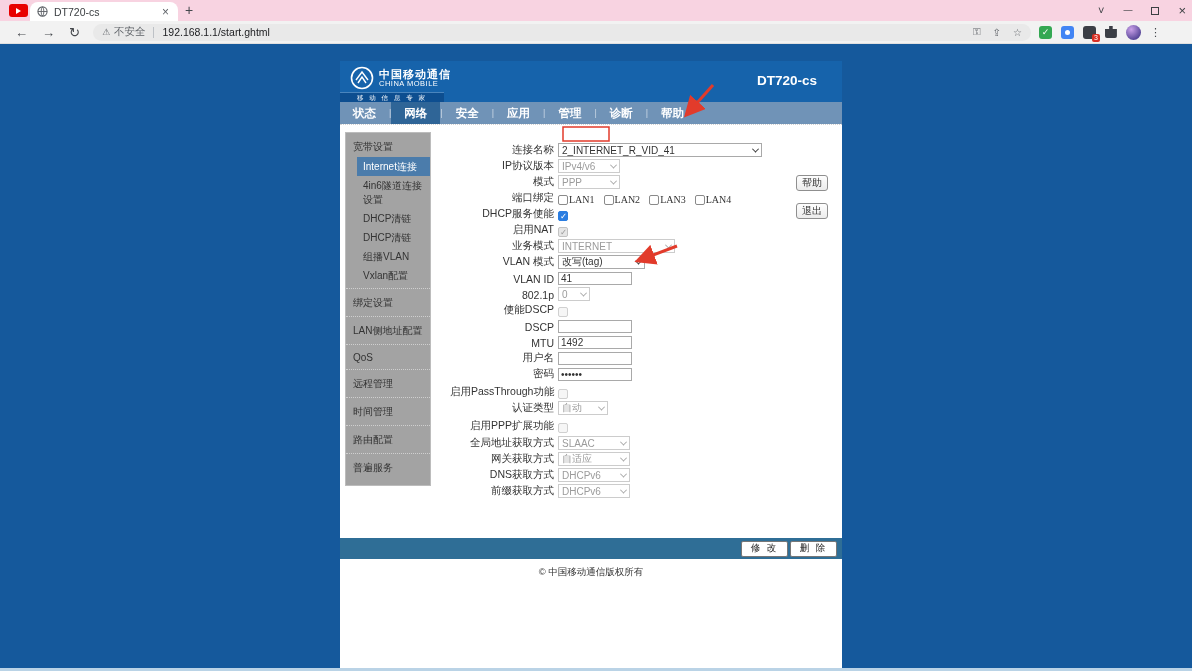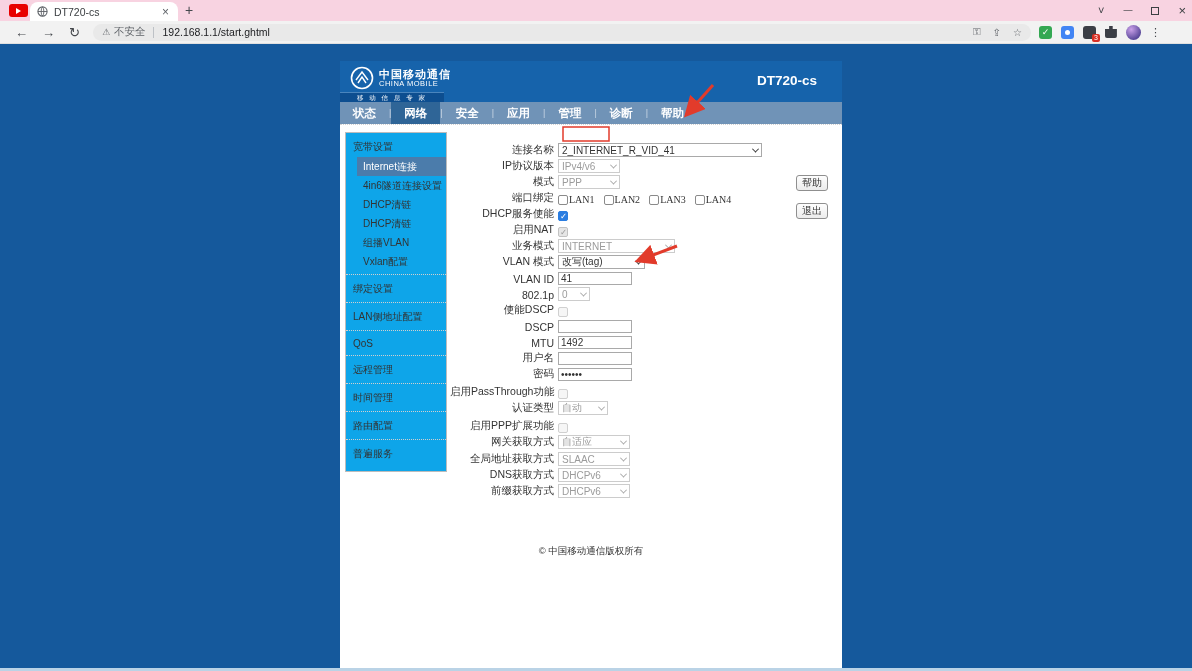--- a/index.html
+++ b/index.html
@@ -52,21 +52,21 @@
   .tagline { position:absolute; left:0; top:31px; width:104px; height:10px; background:#0d4e90; border-top:1px solid #4a85bd; color:#fff; font-size:6.5px; text-align:center; line-height:10px; letter-spacing:2px; white-space:nowrap; }
   .device-name { position:absolute; right:25px; top:12px; color:#fff; font-size:13.5px; font-weight:bold; }
 
   .navbar { height:22px; background:#7093b7; display:flex; align-items:stretch; color:#fff; font-size:11.5px; font-weight:bold; }
   .nav-item { display:flex; align-items:center; padding:0 13px; }
   .nav-item.active { background:#2f6597; }
   .nav-sep { display:flex; align-items:center; color:#c9d6e4; font-weight:normal; font-size:9px; }
 
   .content { position:relative; height:414px; background:#fff; border-top:1px dotted #d0d0d0; }
 
-  .sidebar { position:absolute; left:5px; top:7px; width:102px; border:1px solid #bcbcbc; background:#0ea5e9; font-size:10px; color:#333; padding-bottom:4px; }
+  .sidebar { position:absolute; left:5px; top:7px; width:86px; border:1px solid #bcbcbc; background:#a3a3a3; font-size:10px; color:#333; padding-bottom:4px; }
   .sb-section { border-top:1px dotted #cfcfcf; padding:5px 0 3px 0; }
   .sb-section:first-child { border-top:none; }
   .sb-title { padding:2px 0 3px 7px; }
   .sb-sub { margin-left:13px; padding:2.5px 0 2.5px 4px; }
   .sb-sub.selected { background:#4b7cab; color:#fff; margin-left:11px; padding-left:6px; }
 
   .formarea { position:absolute; left:110px; top:0; right:0; bottom:0; padding-top:16px; font-size:10.5px; color:#333; }
   .frow { display:flex; align-items:flex-end; height:16px; }
   .flabel { width:108px; text-align:right; flex:none; padding-right:4px; white-space:nowrap; }
   .sel { display:inline-flex; align-items:center; justify-content:space-between; height:14px; border:1px solid #a9a9a9; background:#fff; font-size:10px; padding:0 3px; color:#333; }
@@ -336,37 +336,37 @@
                 <span>自动</span>
                 <span class="car"></span>
               </span>
             </div>
 
           <div class="frow" style="height:18px;">
               <span class="flabel">启用PPP扩展功能</span>
             <span class="cb dis"></span>
             </div>
 
-          <div class="frow">
-              <span class="flabel">网关获取方式</span>
-            <span class="sel dis" style="width:72px;">
-                <span>自适应</span>
-                <span class="car"></span>
-              </span>
-            </div>
-
           <div class="frow" style="height:17px;">
               <span class="flabel">全局地址获取方式</span>
             <span class="sel dis" style="width:72px;">
                 <span>SLAAC</span>
                 <span class="car"></span>
               </span>
             </div>
 
           <div class="frow">
+              <span class="flabel">网关获取方式</span>
+            <span class="sel dis" style="width:72px;">
+                <span>自适应</span>
+                <span class="car"></span>
+              </span>
+            </div>
+
+          <div class="frow">
               <span class="flabel">DNS获取方式</span>
             <span class="sel dis" style="width:72px;">
                 <span>DHCPv6</span>
                 <span class="car"></span>
               </span>
             </div>
 
           <div class="frow">
               <span class="flabel">前缀获取方式</span>
             <span class="sel dis" style="width:72px;">
@@ -374,20 +374,24 @@
                 <span class="car"></span>
               </span>
             </div>
 
         </div>
 
         <div class="side-btn btn-help">帮助</div>
         <div class="side-btn btn-exit">退出</div>
       </div>
 
+      <div class="action-bar">
+        <div class="act-btn">修 改</div>
+        <div class="act-btn">删 除</div>
+      </div>
 
       <div class="footer">© 中国移动通信版权所有</div>
     </div>
 
     <svg class="annotations" viewBox="0 0 1192 627">
       <defs>
         <marker id="arrowhead" markerWidth="7" markerHeight="7" refX="5" refY="3.5" orient="auto">
           <polygon points="0 0, 7 3.5, 0 7" fill="#e23b2b"></polygon>
         </marker>
       </defs>

